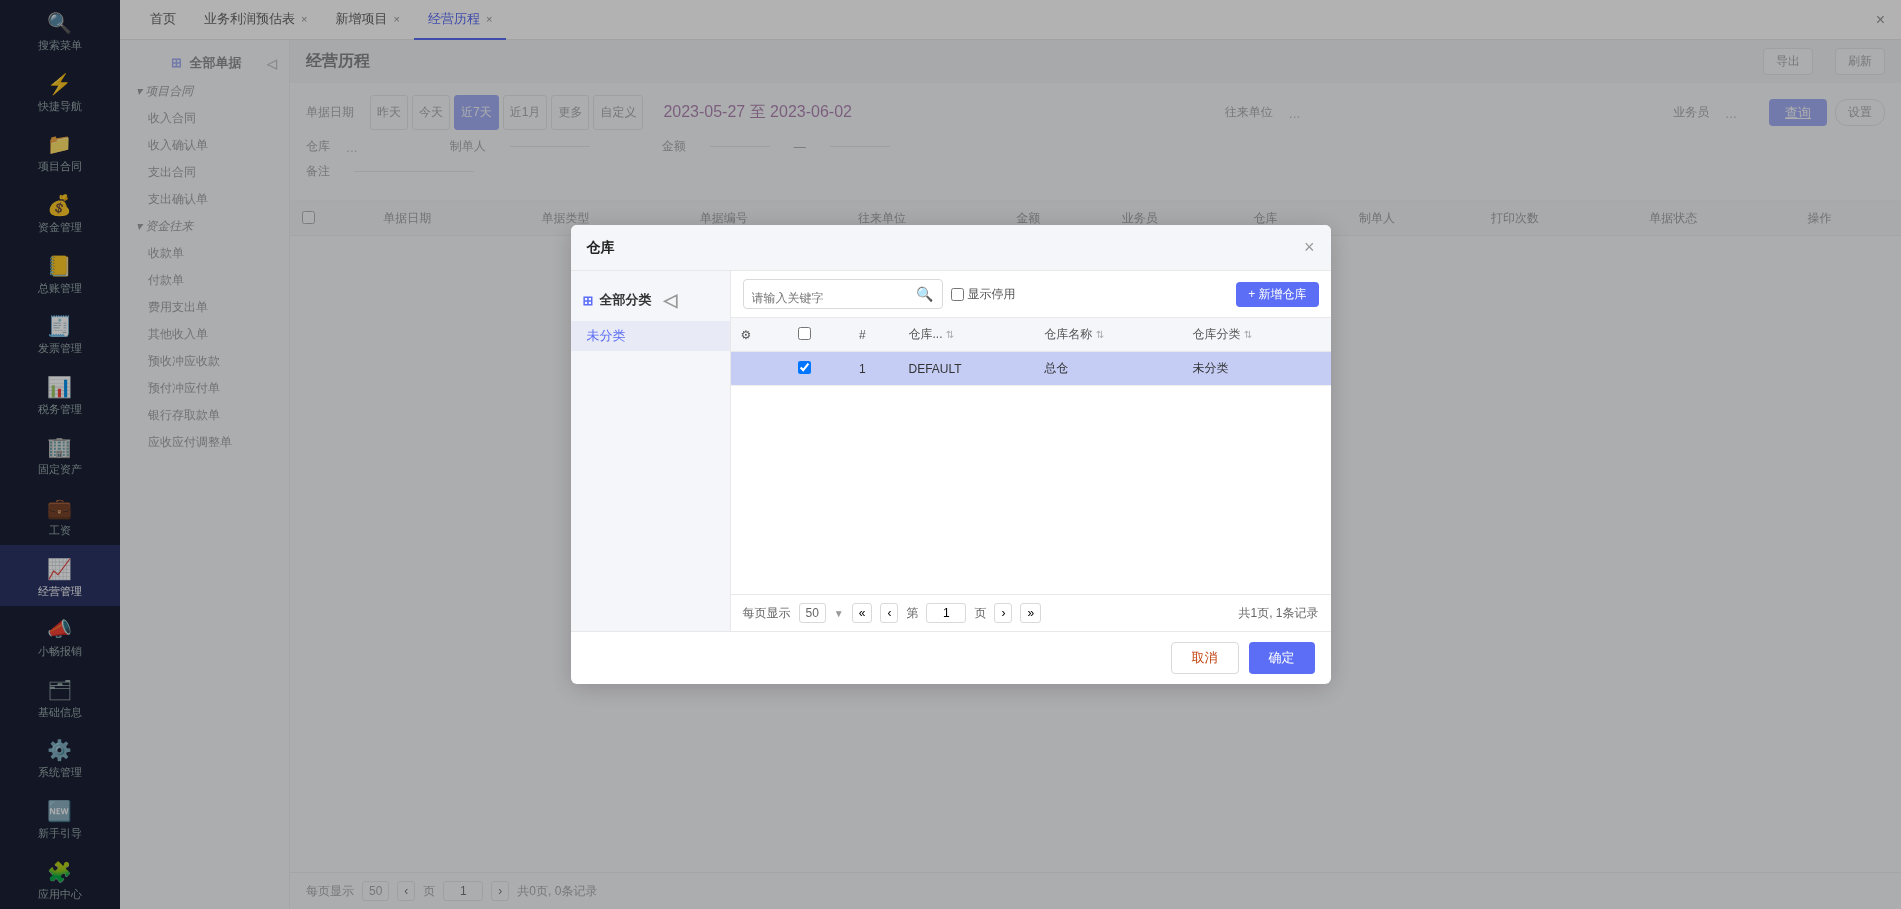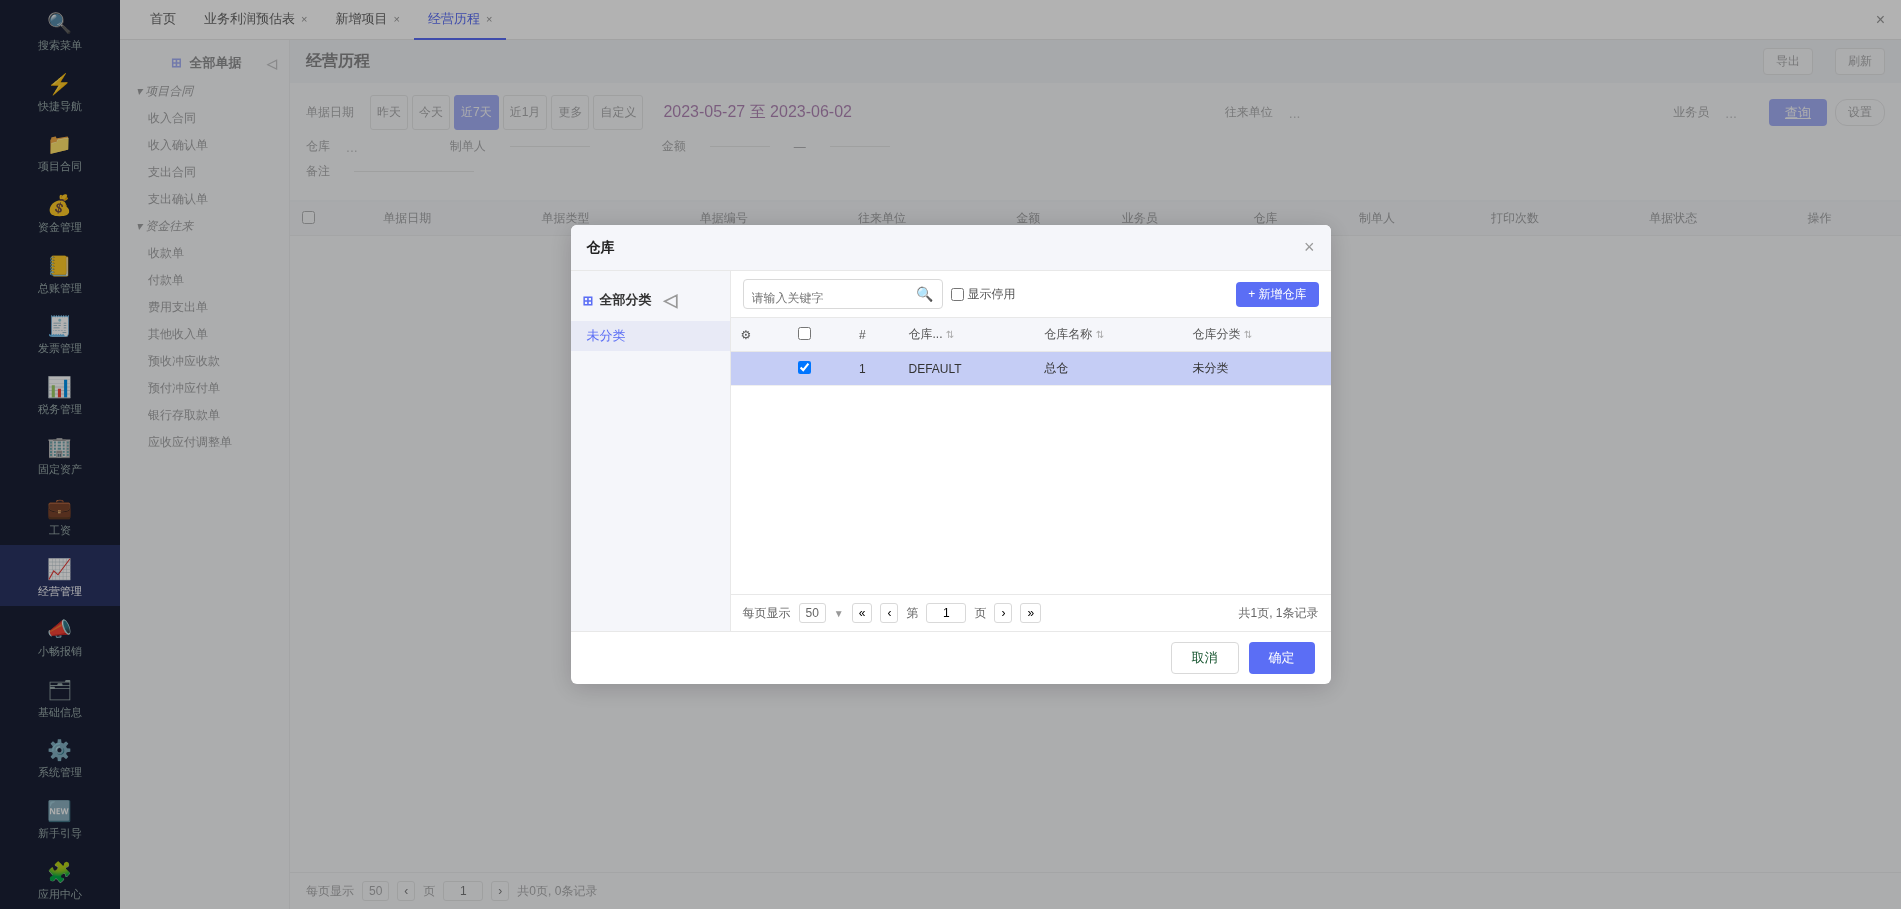--- a/index.html
+++ b/index.html
@@ -70,21 +70,21 @@
     .btn-add-warehouse { padding: 4px 12px; background: #5b6ef5; color: #fff; border: none; border-radius: 4px; cursor: pointer; font-size: 12px; margin-left: auto; }
     .modal-table-wrap { flex: 1; overflow: auto; }
     .modal-table { width: 100%; border-collapse: collapse; font-size: 12px; }
     .modal-table th { background: #f5f6fa; padding: 8px 10px; text-align: left; border-bottom: 1px solid #e8e8e8; font-weight: 500; color: #555; white-space: nowrap; }
     .modal-table th .sort-arrows { font-size: 10px; color: #aaa; }
     .modal-table td { padding: 8px 10px; border-bottom: 1px solid #f0f0f0; color: #333; }
     .modal-table tr.selected td { background: #c5cdf5; }
     .modal-footer-bar { display: flex; align-items: center; padding: 8px 12px; border-top: 1px solid #e8e8e8; gap: 8px; font-size: 12px; color: #666; }
     .modal-footer-bar .page-info { margin-left: auto; }
     .modal-actions { display: flex; justify-content: flex-end; padding: 10px 16px; gap: 10px; border-top: 1px solid #e8e8e8; }
-    .btn-cancel { padding: 6px 20px; border: 1px solid #d9d9d9; background: #fff; border-radius: 4px; cursor: pointer; font-size: 13px; color: #14532d; }
+    .btn-cancel { padding: 6px 20px; border: 1px solid #d9d9d9; background: #fff; border-radius: 4px; cursor: pointer; font-size: 13px; color: #c2410c; }
     .btn-confirm { padding: 6px 20px; background: #5b6ef5; color: #fff; border: none; border-radius: 4px; cursor: pointer; font-size: 13px; }
 
     
     .sidebar-nav { width: 120px; background: #1a2035; display: flex; flex-direction: column; color: #9aa; font-size: 12px; overflow-y: auto; flex-shrink: 0; }
     .nav-item { display: flex; flex-direction: column; align-items: center; justify-content: center; padding: 12px 4px 8px; cursor: pointer; min-height: 56px; }
     .nav-item.active { background: rgba(91,110,245,0.25); color: #fff; }
     .nav-item .nav-icon { font-size: 20px; margin-bottom: 3px; }
     .nav-item .nav-label { font-size: 11px; text-align: center; }
 
     

